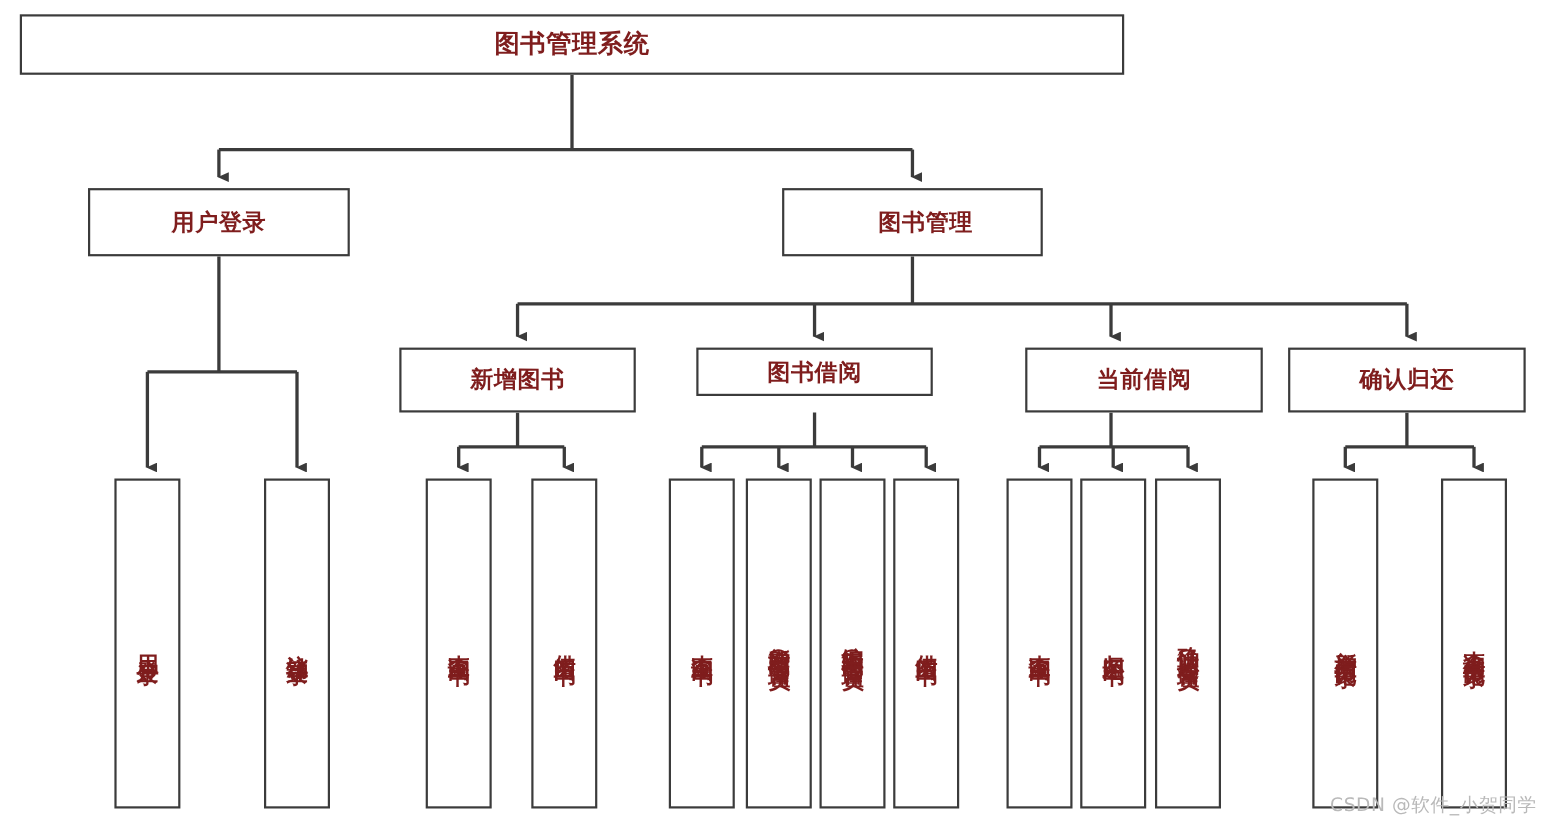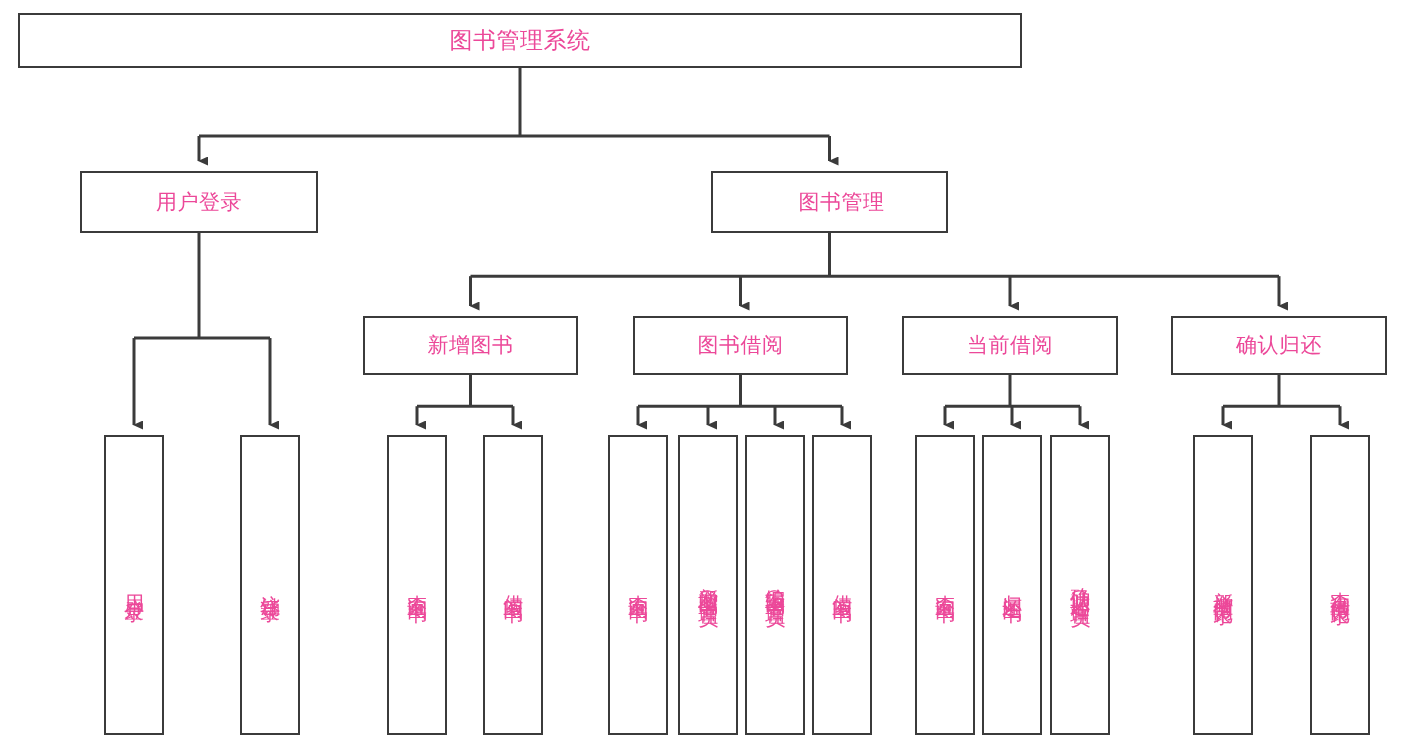--- a/index.html
+++ b/index.html
@@ -31,26 +31,27 @@
     position: absolute;
     box-sizing: border-box;
     background: #ffffff;
     border: 2.5px solid #3b3b3b;
     display: flex;
     align-items: center;
     justify-content: center;
     overflow: hidden;
   }
   .node-label {
-    color: #ec4899;
+    color: #7f1d1d;
     font-size: 21px;
     line-height: 1.18;
     letter-spacing: 0.5px;
     white-space: nowrap;
     text-align: center;
+    font-weight: bold;
   }
   .node.vertical .node-label {
     writing-mode: vertical-rl;
     text-orientation: upright;
     letter-spacing: 3px;
     font-size: 20px;
   }
   .node.root .node-label {
     font-size: 23px;
   }
@@ -117,24 +118,24 @@
       </div>
       <div class="node" style="left: 80px; top: 171px; width: 238px; height: 62px;">
         <span class="node-label">用户登录</span>
       </div>
       <div class="node" style="left: 711px; top: 171px; width: 237px; height: 62px; padding-left: 24px;">
         <span class="node-label">图书管理</span>
       </div>
       <div class="node" style="left: 363px; top: 316px; width: 215px; height: 59px;">
         <span class="node-label">新增图书</span>
       </div>
-      <div class="node" style="left: 633px; top: 316px; width: 215px; height: 59px;">
+      <div class="node" style="left: 633px; top: 316px; width: 215px; height: 44px;">
         <span class="node-label">图书借阅</span>
       </div>
-      <div class="node" style="left: 902px; top: 316px; width: 216px; height: 59px;">
+      <div class="node" style="left: 932px; top: 316px; width: 216px; height: 59px;">
         <span class="node-label">当前借阅</span>
       </div>
       <div class="node" style="left: 1171px; top: 316px; width: 216px; height: 59px;">
         <span class="node-label">确认归还</span>
       </div>
       <div class="node vertical" style="left: 104px; top: 435px; width: 60px; height: 300px;">
         <span class="node-label">用户登录</span>
       </div>
       <div class="node vertical" style="left: 240px; top: 435px; width: 60px; height: 300px;">
         <span class="node-label">注销登录</span>
@@ -167,13 +168,14 @@
         <span class="node-label">确认归还（管理员）</span>
       </div>
       <div class="node vertical" style="left: 1193px; top: 435px; width: 60px; height: 300px;">
         <span class="node-label">新增借阅记录</span>
       </div>
       <div class="node vertical" style="left: 1310px; top: 435px; width: 60px; height: 300px;">
         <span class="node-label">查询借阅记录</span>
       </div>
     </div>
 
+  <div class="watermark">CSDN @软件_小贺同学</div>
 </div>
 
 </body></html>

